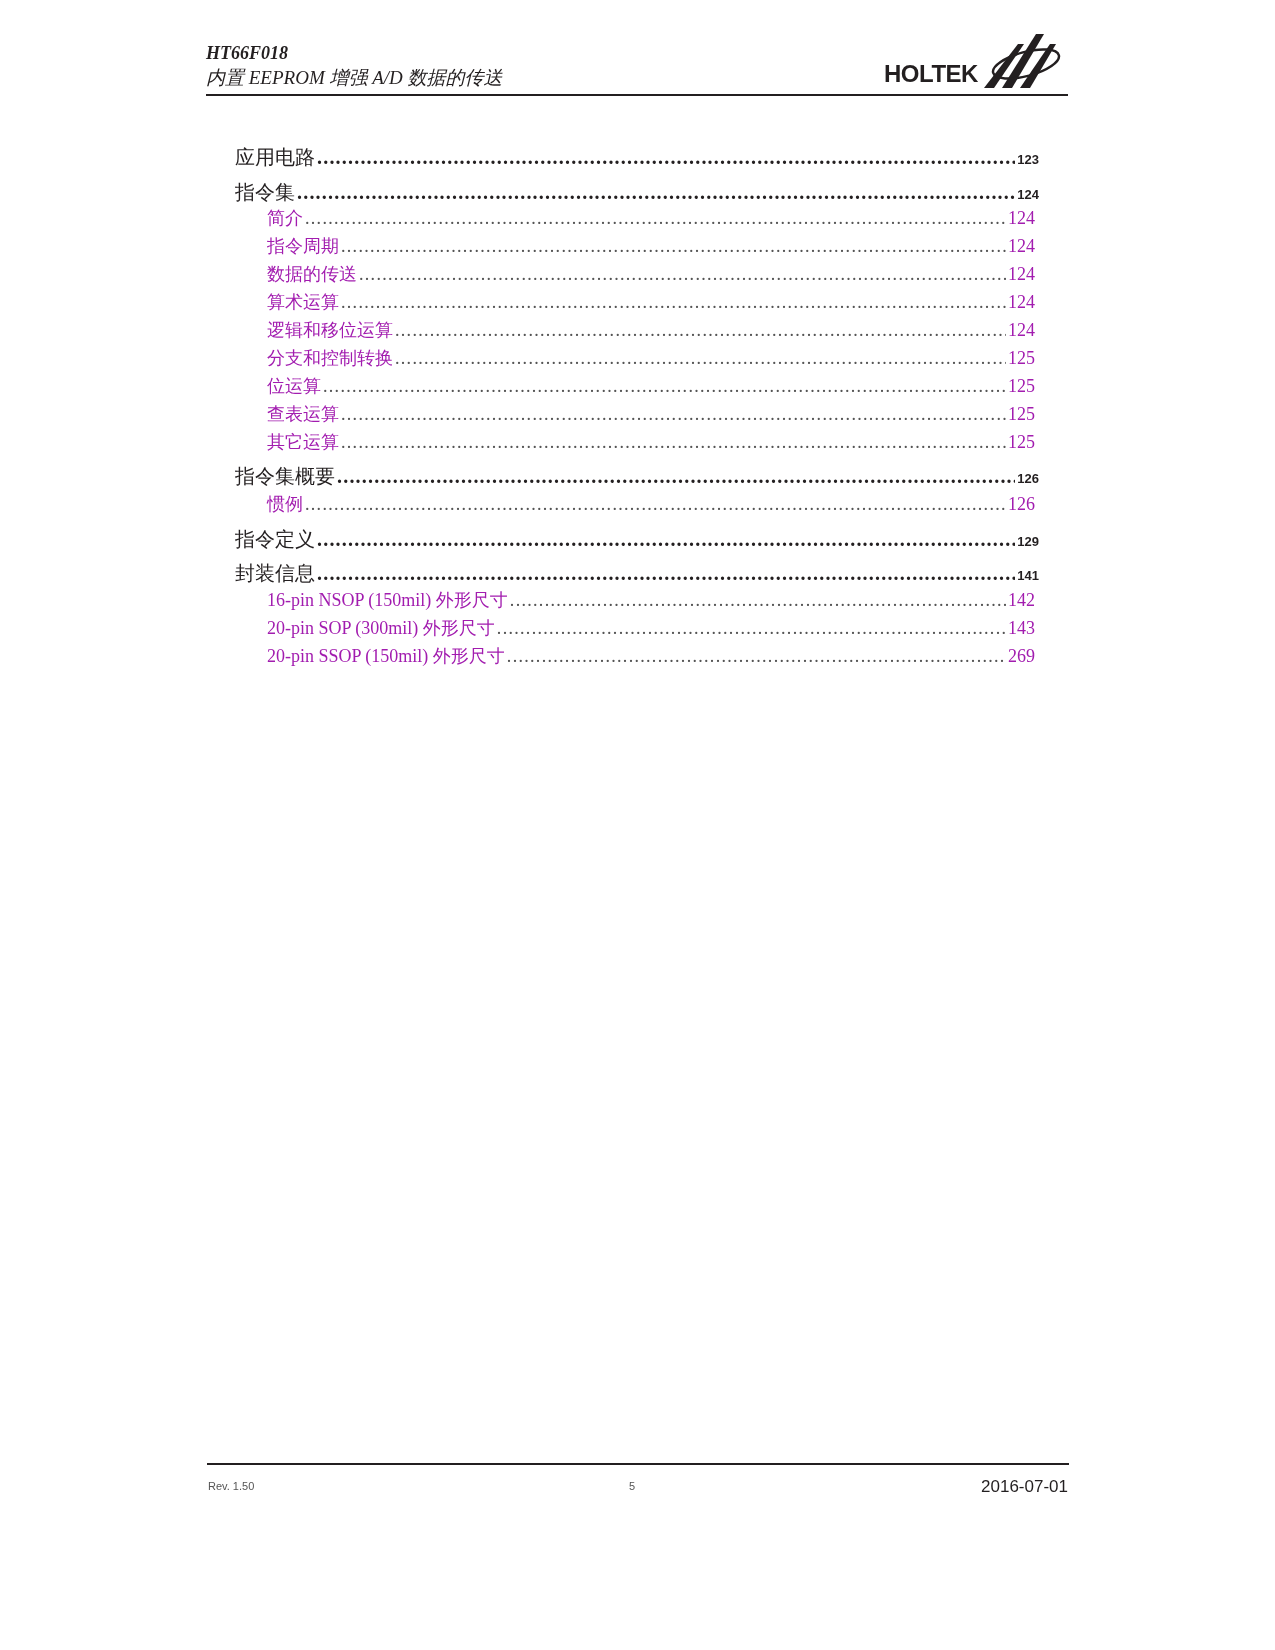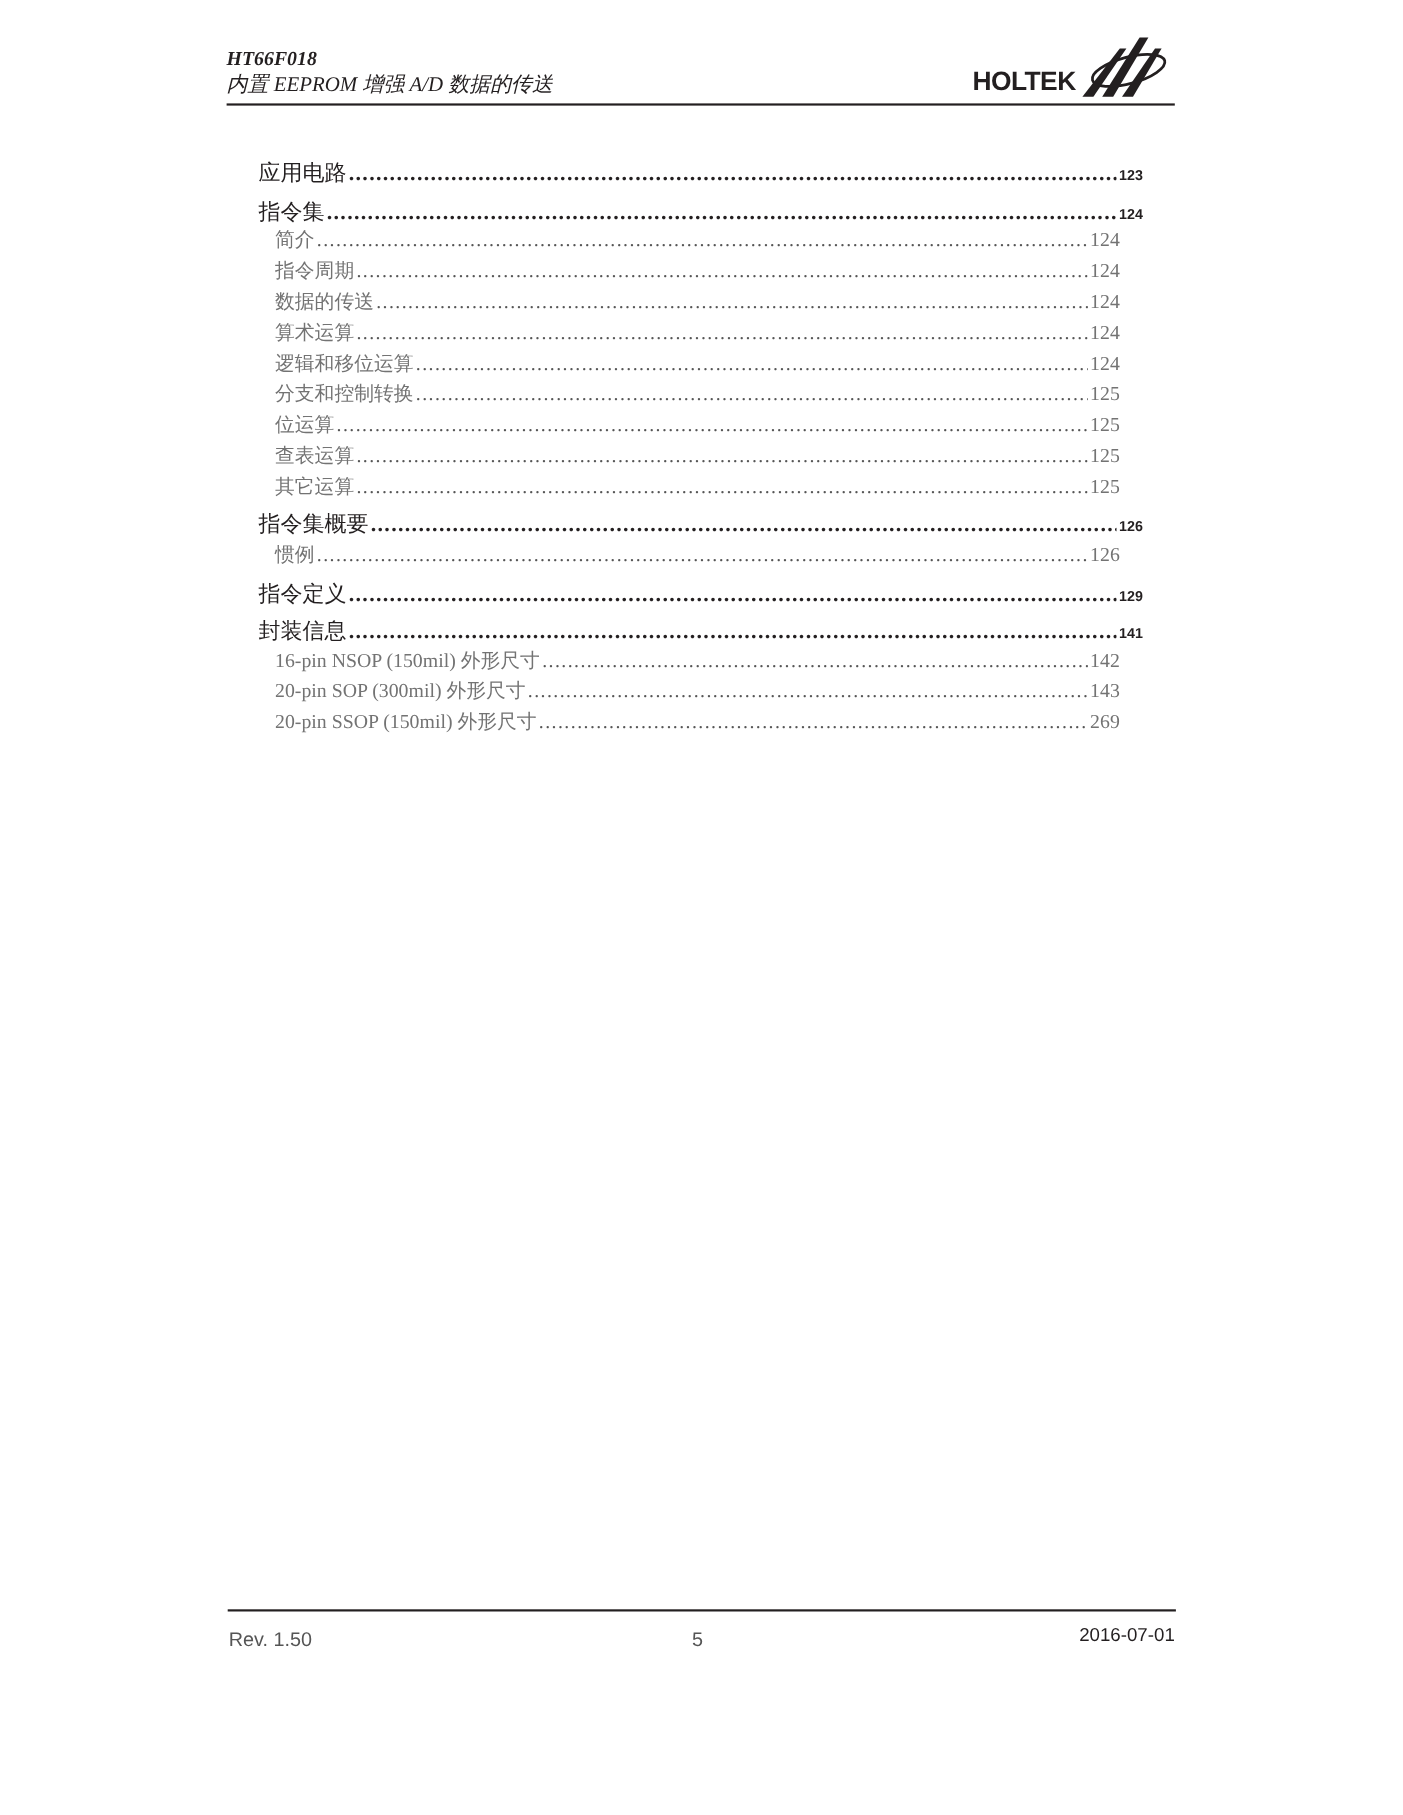--- a/index.html
+++ b/index.html
@@ -9,29 +9,29 @@
   .header { position: absolute; left: 206px; top: 42px; width: 862px; height: 54px; text-align: center; }
   .header .model { position: absolute; left: 0; top: 0; font-size: 18px; font-weight: bold; font-style: italic; line-height: 22px; }
   .header .subtitle { position: absolute; left: 0; top: 24px; font-size: 19px; font-style: italic; line-height: 24px; }
   .header .logo { position: absolute; right: 4px; top: -12px; width: 180px; height: 64px; }
   .header-rule { position: absolute; left: 206px; top: 94px; width: 862px; height: 2px; background: #231f20; }
 
   .toc { position: absolute; left: 231px; top: 140px; width: 804px; }
   .toc-row { position: absolute; left: 4px; width: 804px; display: flex; align-items: baseline; white-space: nowrap; }
   .toc-row.l1 { font-family: "DejaVu Sans", "Liberation Sans", sans-serif; font-size: 20px; }
   .toc-row.l1 .num { font-family: Liberation Sans, sans-serif; font-weight: bold; font-size: 13px; }
-  .toc-row.l2 { left: 19px; width: 768px; font-size: 18px; color: #737373; }
+  .toc-row.l2 { left: 36px; width: 768px; font-size: 18px; color: #a21caf; }
   .toc-row .label { flex: 0 0 auto; }
   .toc-row .dots { flex: 1 1 auto; overflow: hidden; margin: 0 2px; }
   .toc-row.l1 .dots::after { content: "........................................................................................................................................................................................................................................."; font-family: "Liberation Serif", serif; font-weight: bold; letter-spacing: 1.2px; }
   .toc-row.l2 .dots::after { content: "......................................................................................................................................................................................................................................................"; letter-spacing: 1.3px; color: #555; }
   .toc-row .num { flex: 0 0 auto; text-align: right; }
 
   .footer-rule { position: absolute; left: 207px; top: 1463px; width: 862px; height: 2px; background: #231f20; }
-  .footer { position: absolute; top: 1480px; font-family: "Liberation Sans", "DejaVu Sans", sans-serif; font-size: 18px; }
+  .footer { position: absolute; top: 1480px; font-family: "Liberation Sans", "DejaVu Sans", sans-serif; font-size: 11px; }
   .footer.rev { left: 208px; color: #555; }
   .footer.page { left: 629px; color: #555; }
   .footer.date { right: 207px; font-size: 17px; color: #231f20; top: 1477px; margin-left: 40px; }
 </style>
 </head>
 <body>
 
 <div class="header">
   <div class="model">HT66F018</div>
   <div class="subtitle">内置 EEPROM 增强 A/D 数据的传送</div>

